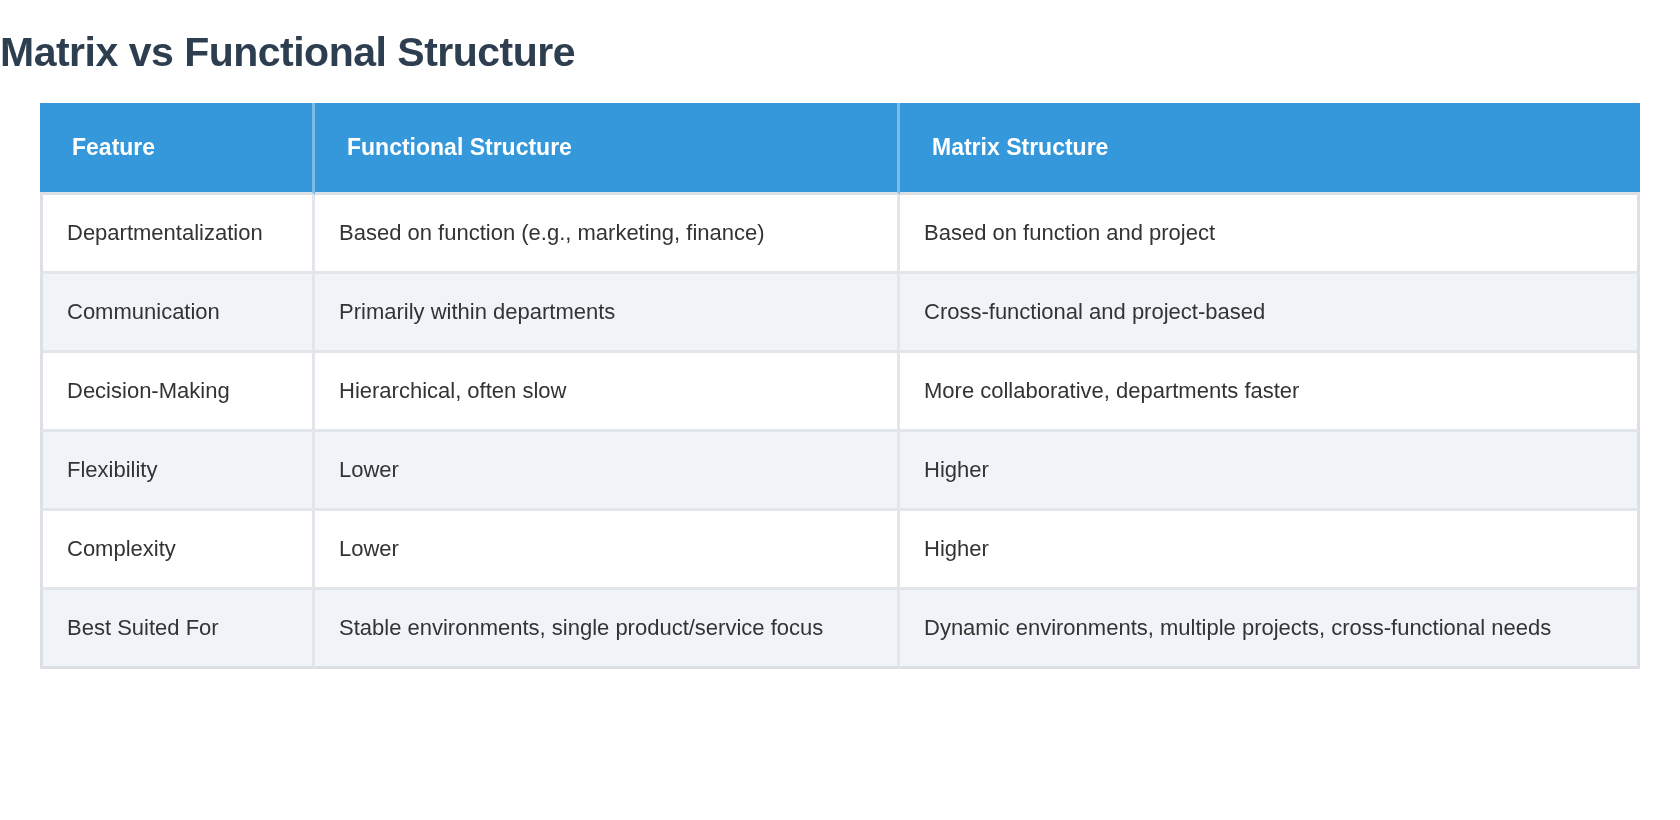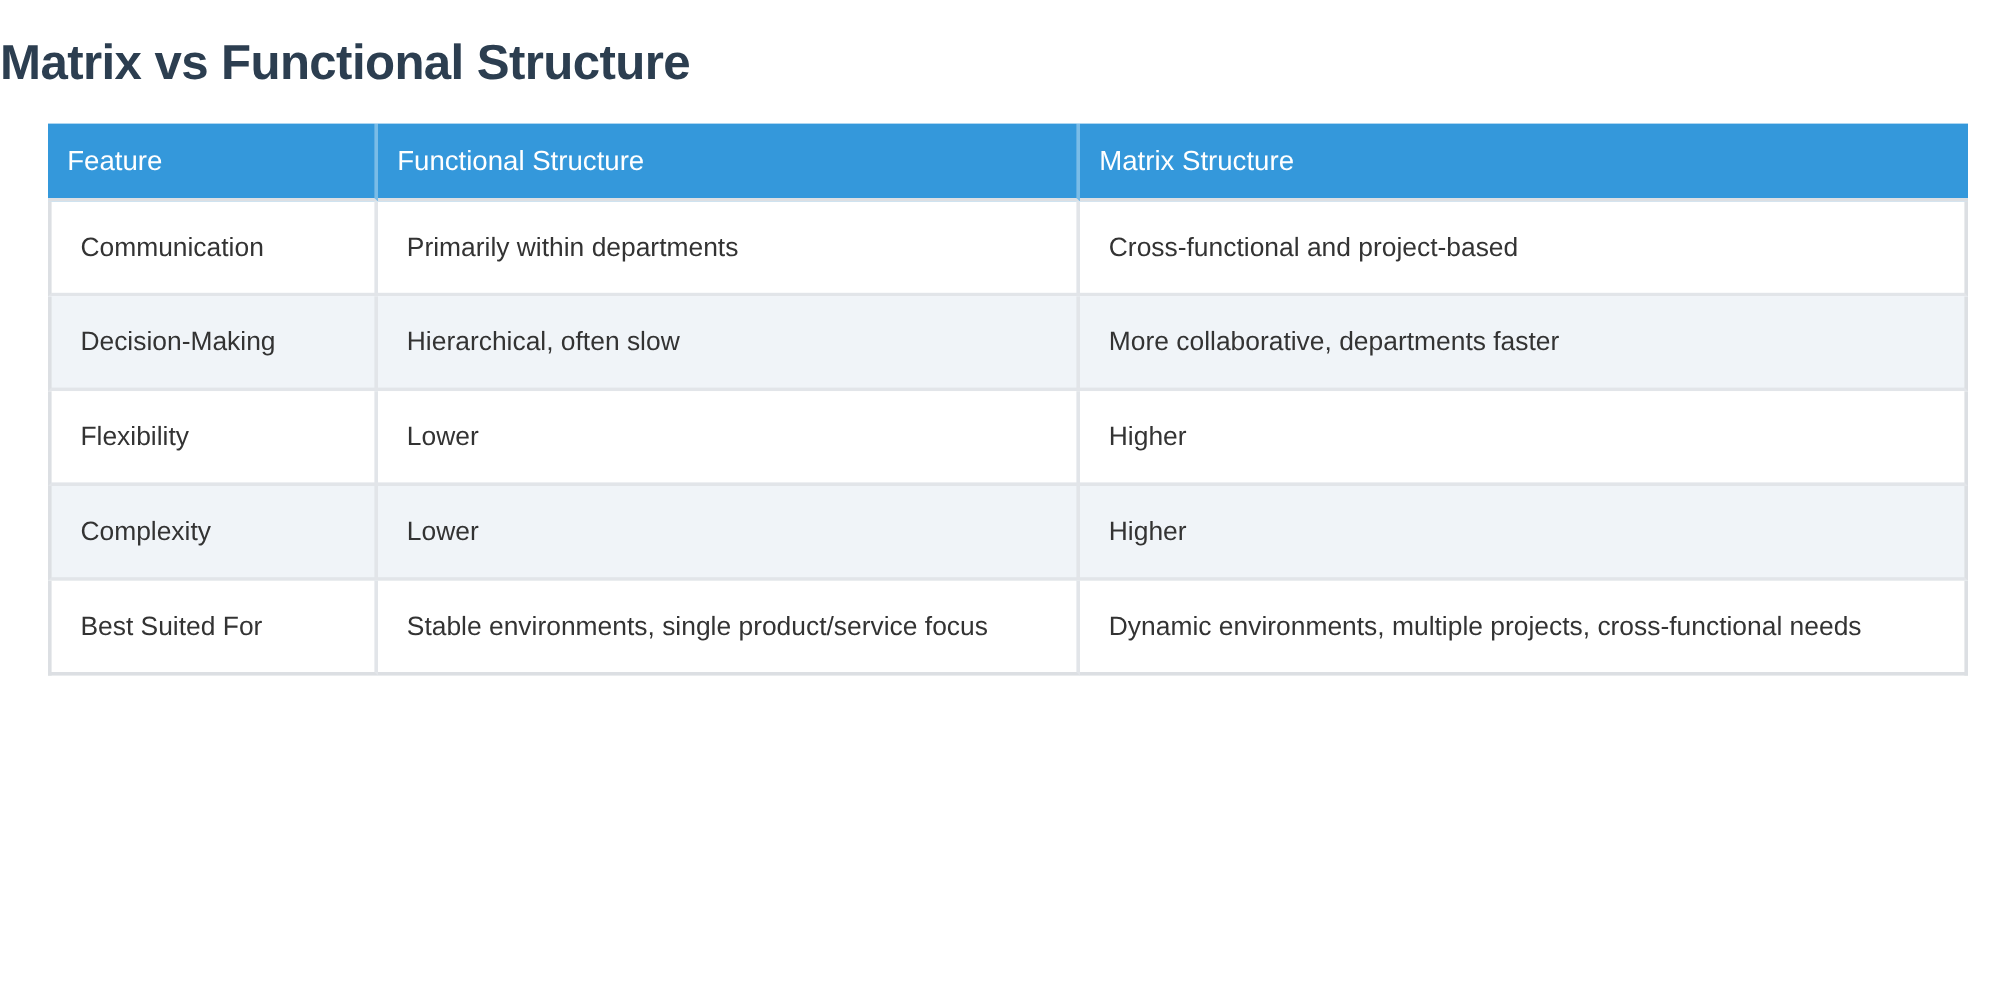--- a/index.html
+++ b/index.html
@@ -38,25 +38,25 @@
     border-spacing:0;
     table-layout:fixed;
   }
   col.c1{width:275px;}
   col.c2{width:585px;}
   col.c3{width:740px;}
   thead th{
     background:var(--header-bg);
     color:var(--header-text);
     font-size:23px;
-    font-weight:normal;
+    font-weight:bold;
     text-align:left;
     vertical-align:middle;
-    height:65px;
-    padding:0 16px;
+    height:92px;
+    padding:0 32px;
     border-right:3px solid var(--header-divider);
     border-bottom:3px solid var(--outer-border);
     box-sizing:border-box;
   }
   thead th:last-child{border-right:none;}
   tbody td{
     background:var(--row-bg);
     color:var(--body-text);
     font-size:22px;
     line-height:40px;
@@ -85,20 +85,25 @@
   </colgroup>
   <thead>
     <tr>
       <th>Feature</th>
       <th>Functional Structure</th>
       <th>Matrix Structure</th>
     </tr>
   </thead>
   <tbody>
       <tr>
+        <td>Departmentalization</td>
+        <td>Based on function (e.g., marketing, finance)</td>
+        <td>Based on function and project</td>
+      </tr>
+      <tr>
         <td>Communication</td>
         <td>Primarily within departments</td>
         <td>Cross-functional and project-based</td>
       </tr>
       <tr>
         <td>Decision-Making</td>
         <td>Hierarchical, often slow</td>
         <td>More collaborative, departments faster</td>
       </tr>
       <tr>

